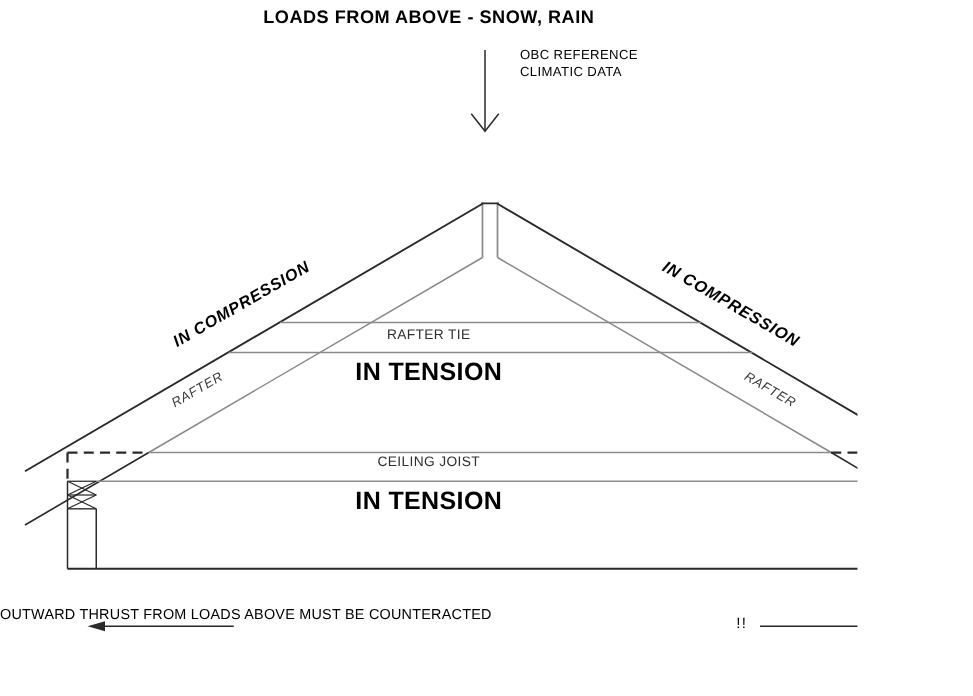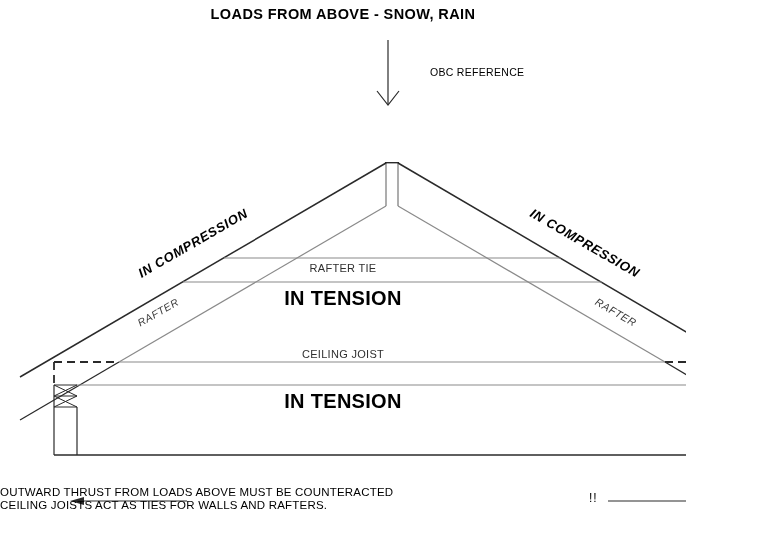--- a/index.html
+++ b/index.html
@@ -8,21 +8,21 @@
     --bg:#ffffff;
     --text:#000000;
   }
   html,body{margin:0;padding:0;}
   body{background:var(--bg);font-family:"Liberation Sans",sans-serif;color:var(--text);}
   #stage{position:relative;width:686px;height:557px;background:var(--bg);overflow:hidden;}
   #diagram-svg{position:absolute;left:0;top:0;}
   .label{position:absolute;white-space:nowrap;}
   .centered{left:0;right:0;text-align:center;}
   .title{top:6px;font-size:14.5px;font-weight:bold;letter-spacing:.4px;}
-  .ref-block{left:430px;top:37px;font-size:10.5px;line-height:14px;letter-spacing:.3px;margin-top:28px;}
+  .ref-block{left:416px;top:37px;font-size:10.5px;line-height:14px;letter-spacing:.3px;}
   .rot{transform:translate(-50%,-50%) rotate(var(--ang));}
   .compression{font-size:13px;font-weight:bold;font-style:italic;letter-spacing:.7px;}
   .rafter-label{font-size:10.5px;font-style:italic;letter-spacing:.6px;color:#3a3a3a;}
   .band-label{font-size:11px;letter-spacing:.3px;color:#2f2f2f;}
   .tension{font-size:20px;font-weight:bold;letter-spacing:.3px;}
   .footer{left:0;width:744px;top:486px;text-align:left;font-size:11.5px;line-height:13px;letter-spacing:.2px;}
   .bangs{left:589px;top:491px;font-size:12px;letter-spacing:1px;}
   svg path, svg line, svg polyline{fill:none;}
 </style>
 </head>
@@ -106,38 +106,38 @@
     <g>
       <line x1="608" y1="501" x2="716" y2="501" stroke="var(--line-dark)" stroke-width="1.2"></line>
       <polygon points="728,501 714,497 714,505" fill="var(--line-dark)" stroke="none"></polygon>
     </g>
   </svg>
 
   <div class="label centered title">LOADS FROM ABOVE - SNOW, RAIN</div>
 
   <div class="label ref-block">
     <div>OBC REFERENCE</div>
+    <div>CLIMATIC DATA</div>
   </div>
 
   <div class="label rot compression" style="left:193px;top:243px;--ang:-30deg;">IN COMPRESSION</div>
 
   <div class="label rot compression" style="left:585px;top:243px;--ang:30deg;">IN COMPRESSION</div>
 
   <div class="label rot rafter-label" style="left:158px;top:312px;--ang:-30deg;">RAFTER</div>
 
   <div class="label rot rafter-label" style="left:616px;top:312px;--ang:30deg;">RAFTER</div>
 
   <div class="label centered band-label" style="top:262px;">RAFTER TIE</div>
 
   <div class="label centered tension" style="top:287px;">IN TENSION</div>
 
-  <div class="label centered band-label" style="top:348px;">CEILING JOIST</div>
+  <div class="label centered band-label" style="top:364px;">CEILING JOIST</div>
 
   <div class="label centered tension" style="top:390px;">IN TENSION</div>
 
   <div class="label footer">
     <div>OUTWARD THRUST FROM LOADS ABOVE MUST BE COUNTERACTED</div>
-    <div>CEILING JOISTS ACT AS TIES FOR WALLS AND RAFTERS.</div>
   </div>
 
   <div class="label bangs">!!</div>
 
 </div>
 
 </body></html>

